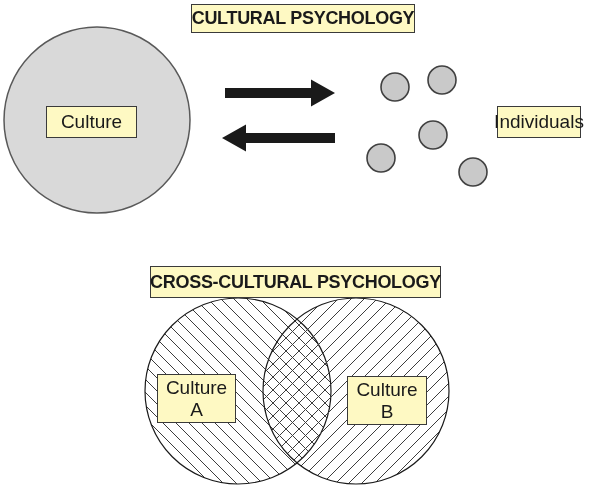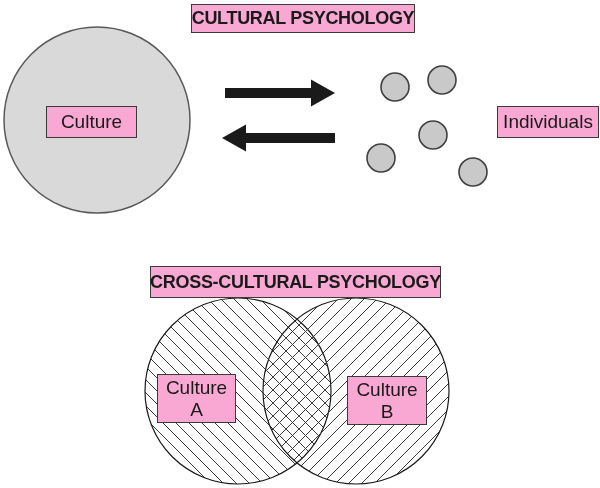--- a/index.html
+++ b/index.html
@@ -14,21 +14,21 @@
     overflow:hidden;margin:0 auto;
   }
   .canvas svg{position:absolute;left:0;top:0}
   .big-circle{fill:var(--culture-circle-fill);stroke:var(--culture-circle-stroke);stroke-width:1.5}
   .individual{fill:var(--individual-fill);stroke:var(--individual-stroke);stroke-width:1.6}
   .arrow{fill:var(--arrow);stroke:none}
   .venn{stroke:var(--venn-stroke);stroke-width:1.2}
   .hatch-line{stroke:var(--hatch);stroke-width:1;fill:none}
   .label-box{
     position:absolute;display:flex;align-items:center;justify-content:center;
-    background:#f9a8d4;border:1.5px solid var(--box-border);color:var(--text);
+    background:#fef9c3;border:1.5px solid var(--box-border);color:var(--text);
     text-align:center;
   }
   .title-box{font-weight:700;font-size:18px;letter-spacing:-0.3px;white-space:nowrap}
   .plain-label{font-size:19px}
   .two-line{flex-direction:column;font-size:19px;line-height:22px}
 </style>
 </head>
 <body>
 
 <div class="canvas">
@@ -57,21 +57,21 @@
     </g>
 
     <circle class="venn" cx="238" cy="391" r="93" fill="url(#hatch-back)"></circle>
     <circle class="venn" cx="356" cy="391" r="93" fill="url(#hatch-fwd)"></circle>
   </svg>
 
   <div class="label-box title-box" style="left:191px;top:4px;width:224px;height:29px">CULTURAL PSYCHOLOGY</div>
 
   <div class="label-box plain-label" style="left:46px;top:106px;width:91px;height:32px">Culture</div>
 
-  <div class="label-box plain-label" style="left:497px;top:106px;width:102px;height:32px">Individuals</div>
+  <div class="label-box plain-label" style="left:497px;top:106px;width:84px;height:32px">Individuals</div>
 
   <div class="label-box title-box" style="left:150px;top:266px;width:291px;height:32px">CROSS-CULTURAL PSYCHOLOGY</div>
 
   <div class="label-box two-line" style="left:157px;top:374px;width:79px;height:49px">
     <span>Culture</span>
     <span>A</span>
   </div>
 
   <div class="label-box two-line" style="left:347px;top:376px;width:80px;height:49px">
     <span>Culture</span>

